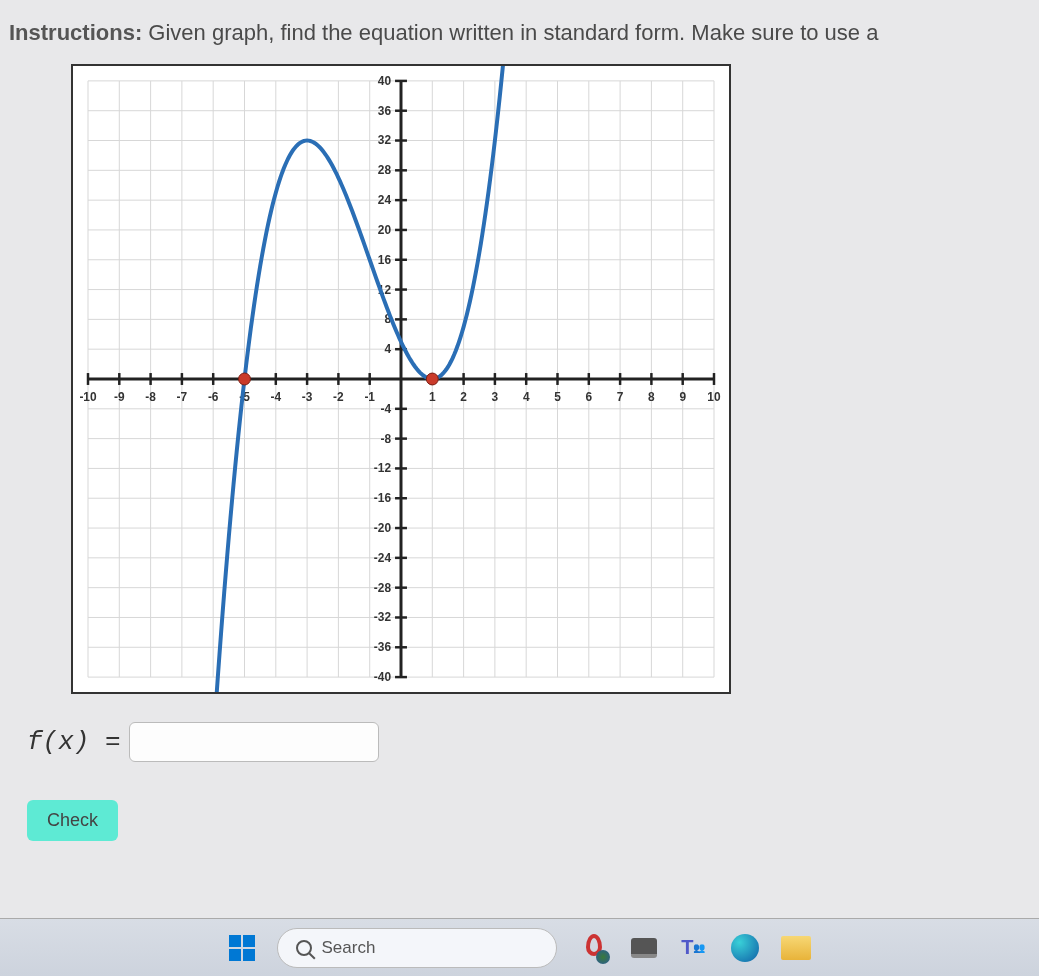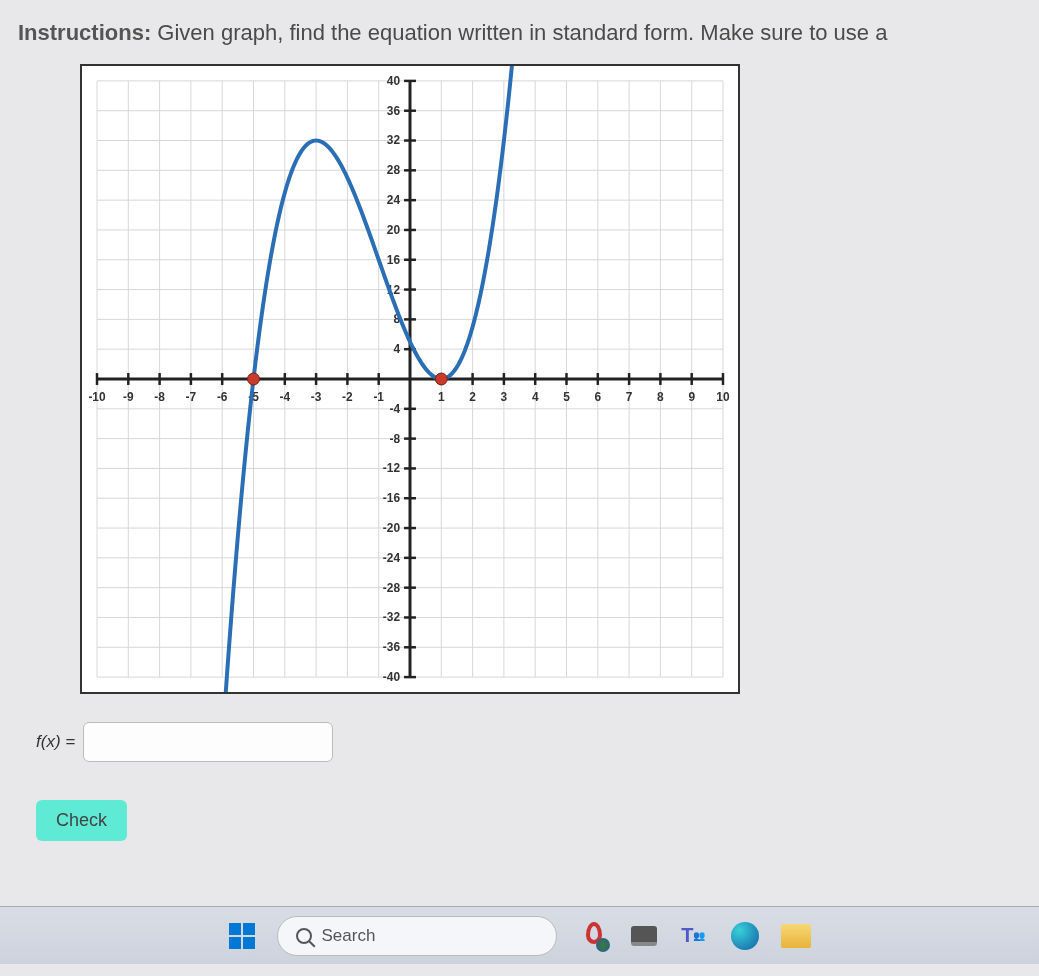--- a/index.html
+++ b/index.html
@@ -5,21 +5,21 @@
     * { box-sizing: border-box; margin: 0; padding: 0; }
     body {
       font-family: Arial, sans-serif;
       background: #e8e8ea;
       width: 1039px;
       height: 976px;
       overflow: hidden;
       position: relative;
     }
     .content {
-      padding: 20px 0 0 18px;
+      padding: 20px 0 0 9px;
     }
     .instructions {
       font-size: 22px;
       color: #4a4a4a;
       margin-bottom: 18px;
     }
     .instructions .label {
       font-weight: bold;
       color: #555;
     }
@@ -37,23 +37,23 @@
       display: block;
     }
     .answer-row {
       margin-top: 28px;
       margin-left: 18px;
       display: flex;
       align-items: center;
       gap: 8px;
     }
     .fx-label {
-      font-family: Liberation Sans, sans-serif;
+      font-family: Liberation Mono, monospace;
       font-style: italic;
-      font-size: 17px;
+      font-size: 26px;
       color: #333;
     }
     .answer-input {
       width: 250px;
       height: 40px;
       border: 1px solid #bbb;
       border-radius: 6px;
       background: #fdfdfd;
       padding: 0 8px;
       font-size: 18px;
@@ -64,21 +64,21 @@
       padding: 10px 20px;
       background: #5eead4;
       border: none;
       border-radius: 6px;
       font-size: 18px;
       color: #444;
       cursor: pointer;
     }
     .taskbar {
       position: absolute;
-      bottom: 12px;
+      bottom: 0;
       left: 0;
       right: 0;
       height: 58px;
       background: linear-gradient(#d8dde5, #cdd3dd);
       border-top: 1px solid #aaa;
       display: flex;
       align-items: center;
       justify-content: center;
       gap: 22px;
     }

